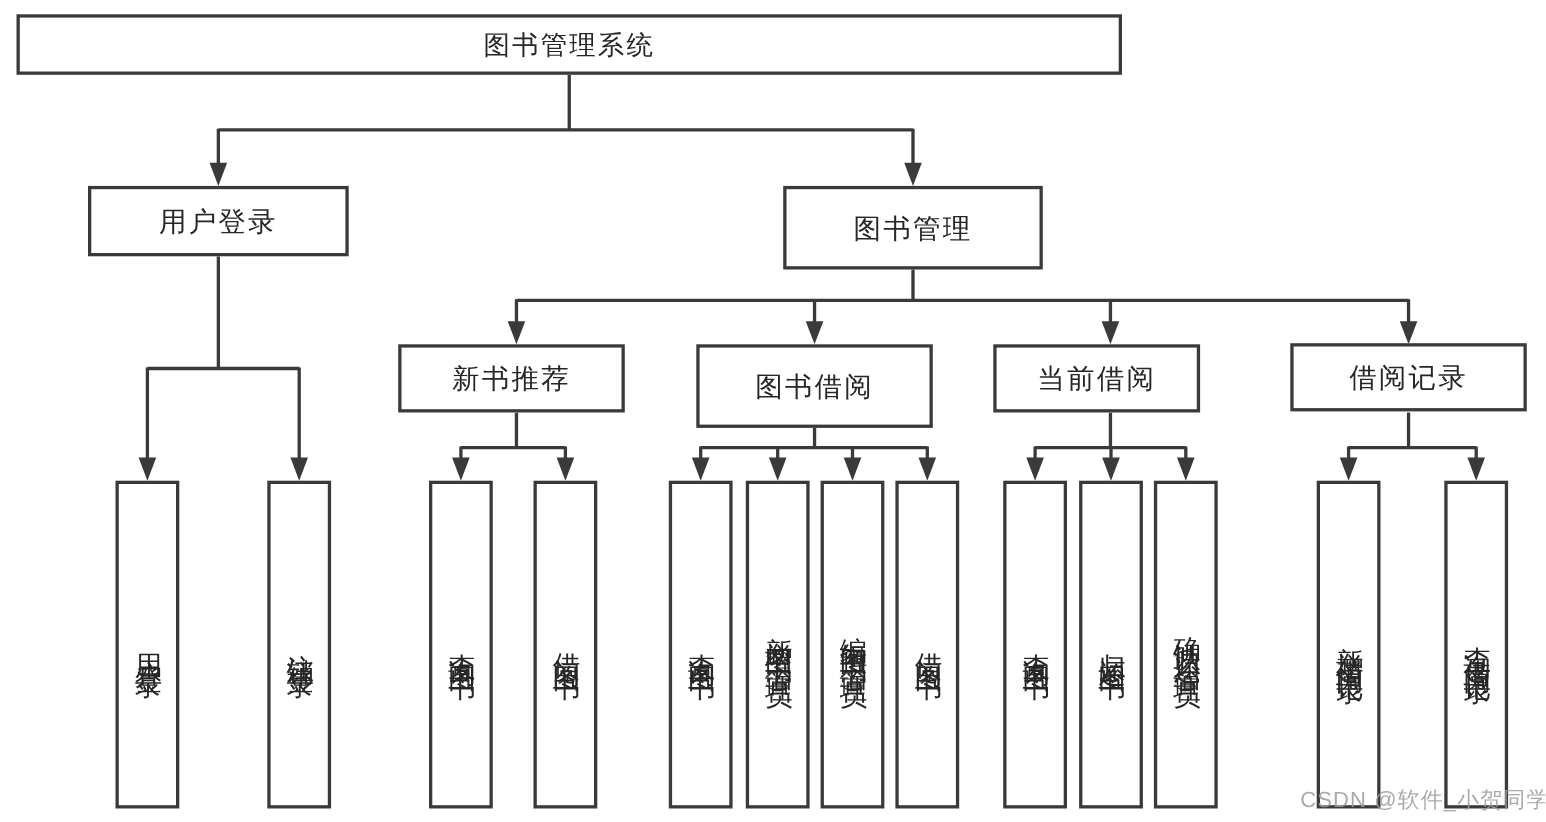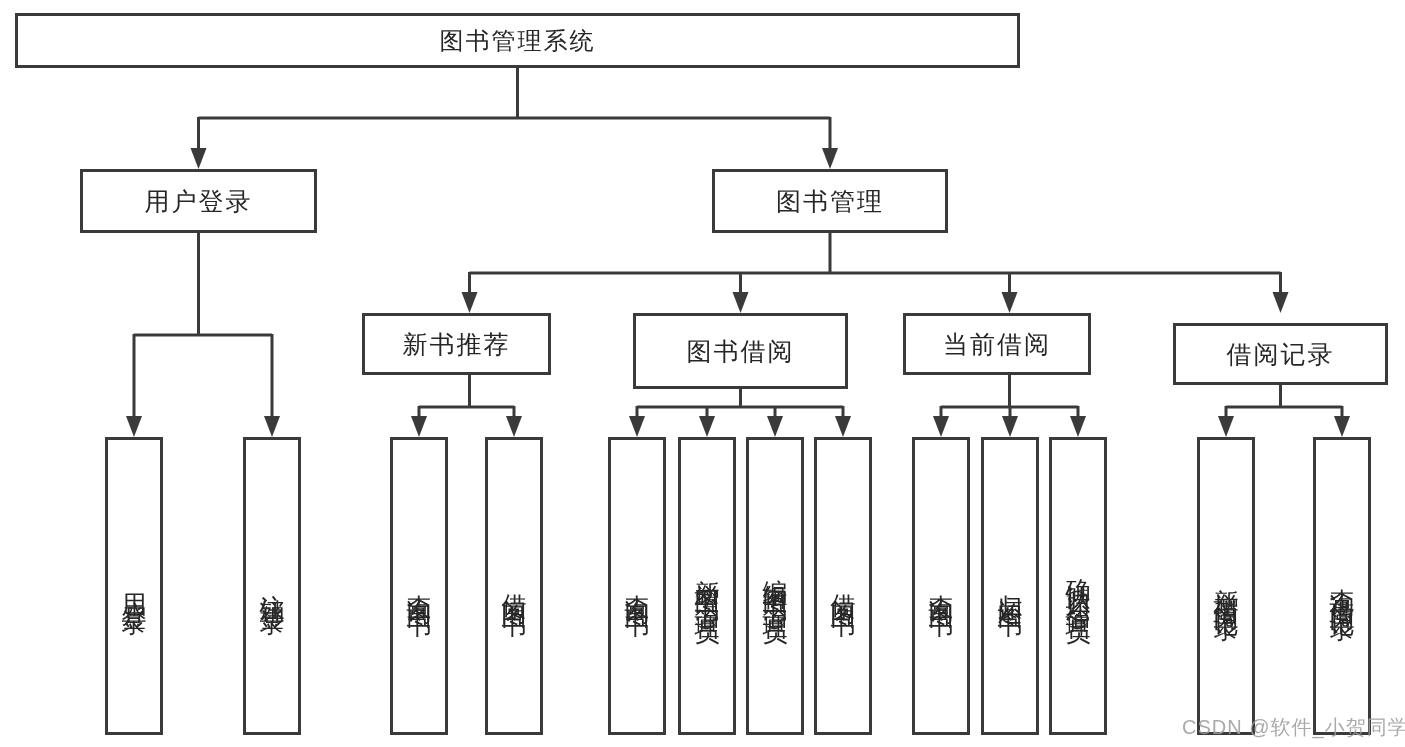--- a/index.html
+++ b/index.html
@@ -77,26 +77,26 @@
         <polygon points="1002,416 1018,416 1010,437" class="arrow"></polygon>
         <polygon points="1070,416 1086,416 1078,437" class="arrow"></polygon>
         <polygon points="1218,416 1234,416 1226,437" class="arrow"></polygon>
         <polygon points="1334,416 1350,416 1342,437" class="arrow"></polygon>
       </g>
   </svg>
 
   <div class="node root" style="left:15px;top:13px;width:1005px;height:55px">图书管理系统</div>
 
   <div class="node" style="left:80px;top:169px;width:237px;height:64px">用户登录</div>
-  <div class="node" style="left:712px;top:169px;width:236px;height:64px">图书管理</div>
+  <div class="node" style="left:712px;top:169px;width:236px;height:76px">图书管理</div>
 
-  <div class="node" style="left:362px;top:313px;width:189px;height:62px">新书推荐</div>
+  <div class="node" style="left:362px;top:313px;width:206px;height:62px">新书推荐</div>
   <div class="node" style="left:633px;top:313px;width:215px;height:76px">图书借阅</div>
   <div class="node" style="left:903px;top:313px;width:188px;height:62px">当前借阅</div>
-  <div class="node" style="left:1173px;top:323px;width:215px;height:62px">借阅记录</div>
+  <div class="node" style="left:1173px;top:312px;width:215px;height:62px">借阅记录</div>
 
   <div class="node leaf" style="left:105px">用户登录</div>
   <div class="node leaf" style="left:243px">注销登录</div>
 
   <div class="node leaf" style="left:390px">查询图书</div>
   <div class="node leaf" style="left:485px">借阅图书</div>
 
   <div class="node leaf" style="left:608px">查询图书</div>
   <div class="node leaf" style="left:678px">新增图书（管理员）</div>
   <div class="node leaf" style="left:746px">编辑图书（管理员）</div>

